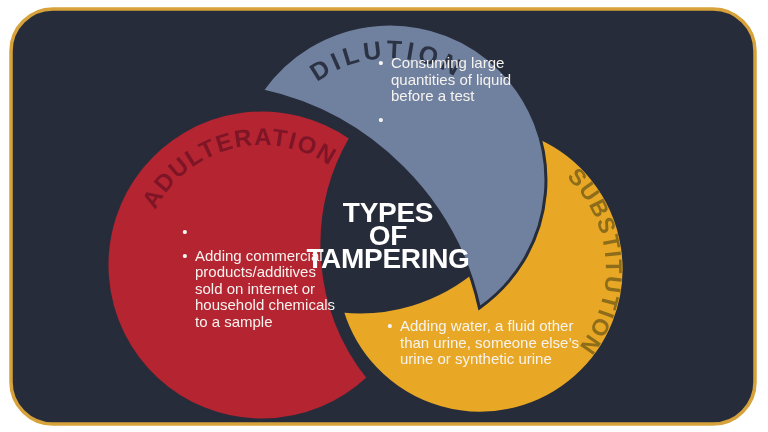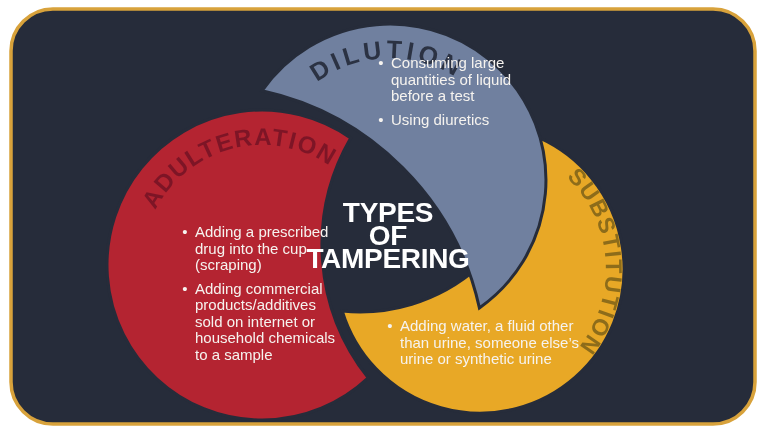--- a/index.html
+++ b/index.html
@@ -76,30 +76,26 @@
 
   <div id="dilution-bullets" class="overlay bullet-list">
     <div class="bullet-item">
       <span class="bullet-mark">•</span>
       <span class="bullet-text">Consuming large
 quantities of liquid
 before a test</span>
     </div>
     <div class="bullet-item">
       <span class="bullet-mark">•</span>
-      <span class="bullet-text">Using diuretics</span>
     </div>
   </div>
 
   <div id="adulteration-bullets" class="overlay bullet-list">
     <div class="bullet-item">
       <span class="bullet-mark">•</span>
-      <span class="bullet-text">Adding a prescribed
-drug into the cup
-(scraping)</span>
     </div>
     <div class="bullet-item">
       <span class="bullet-mark">•</span>
       <span class="bullet-text">Adding commercial
 products/additives
 sold on internet or
 household chemicals
 to a sample</span>
     </div>
   </div>

